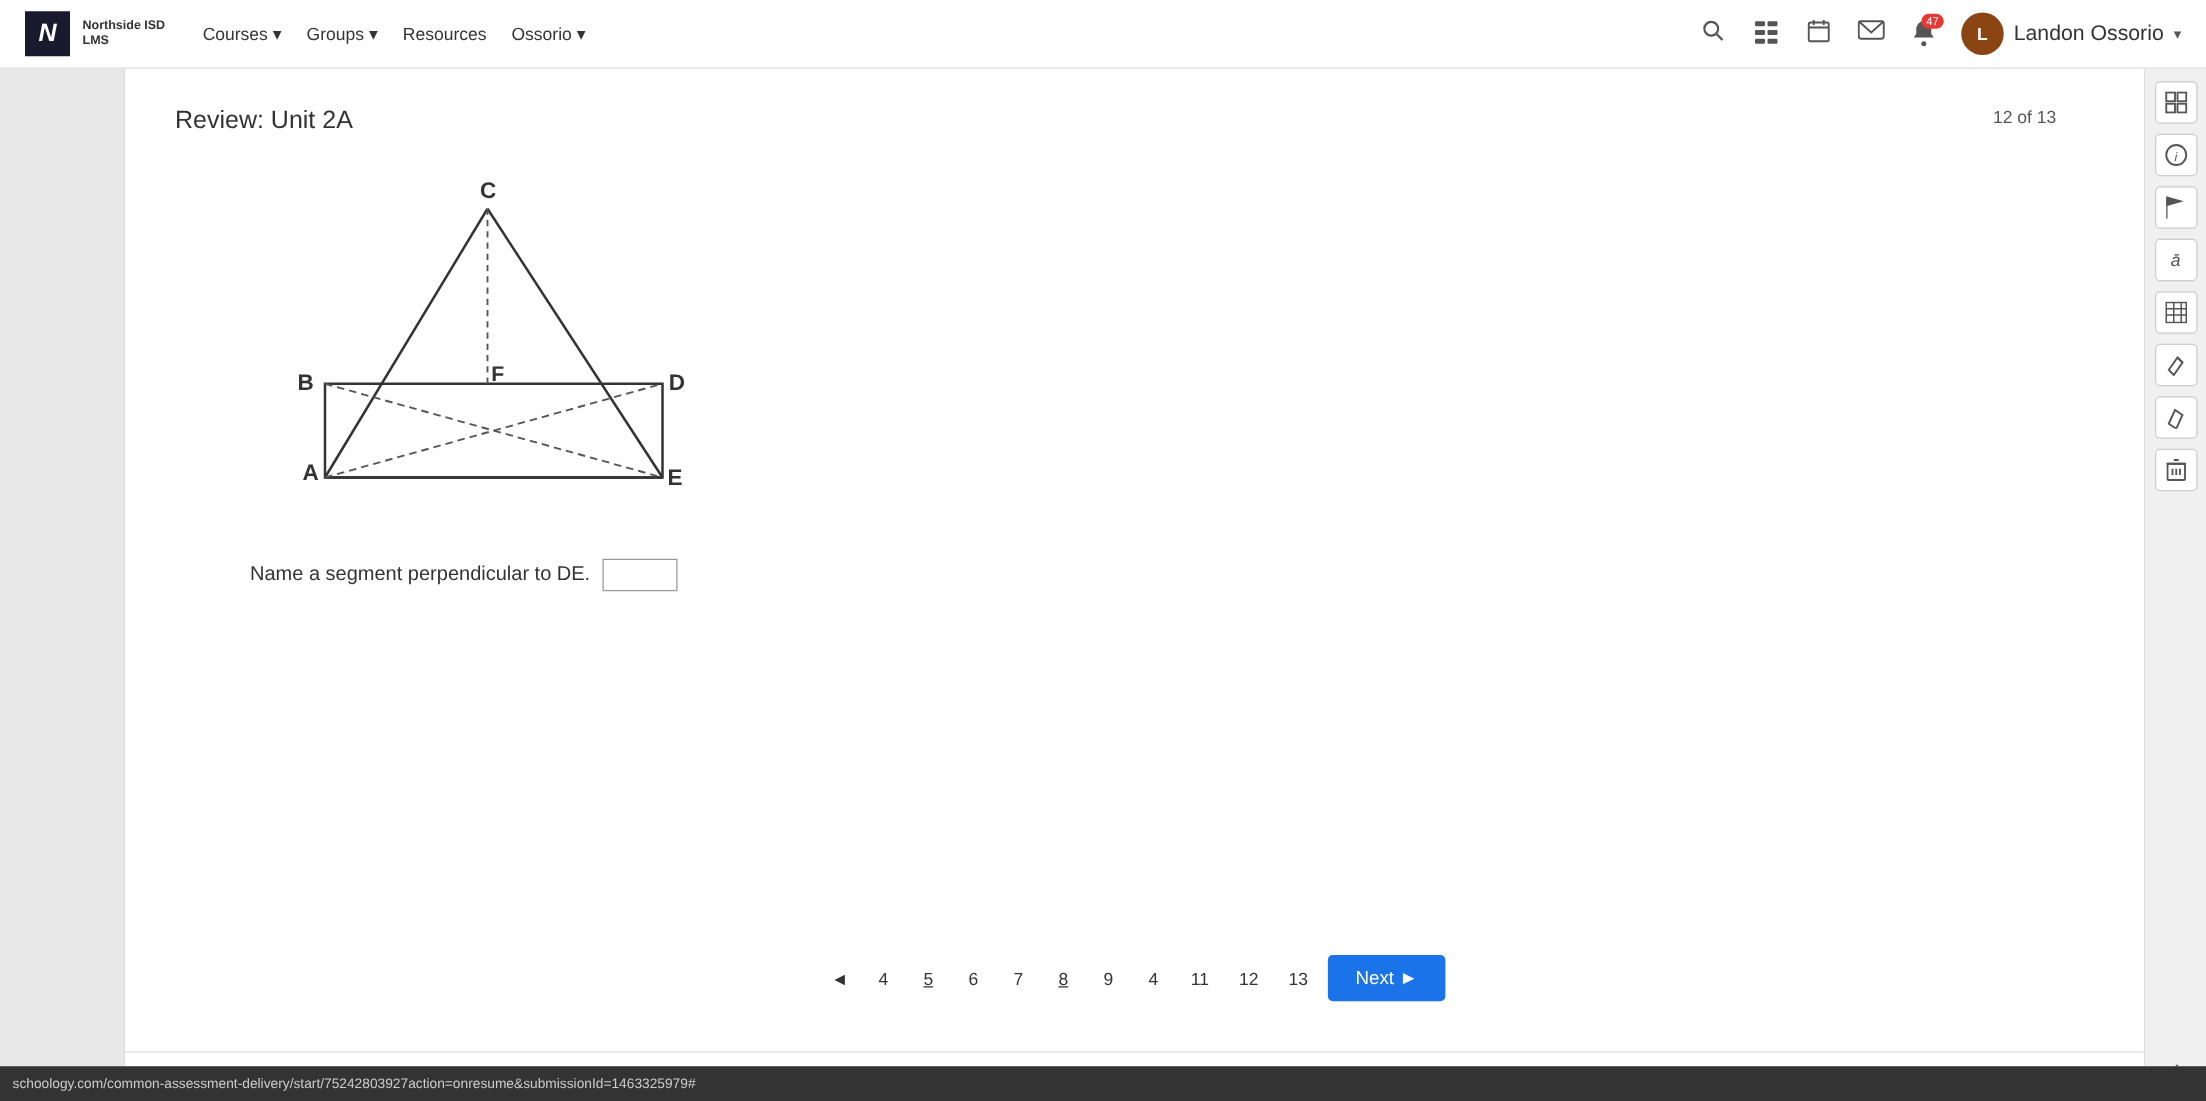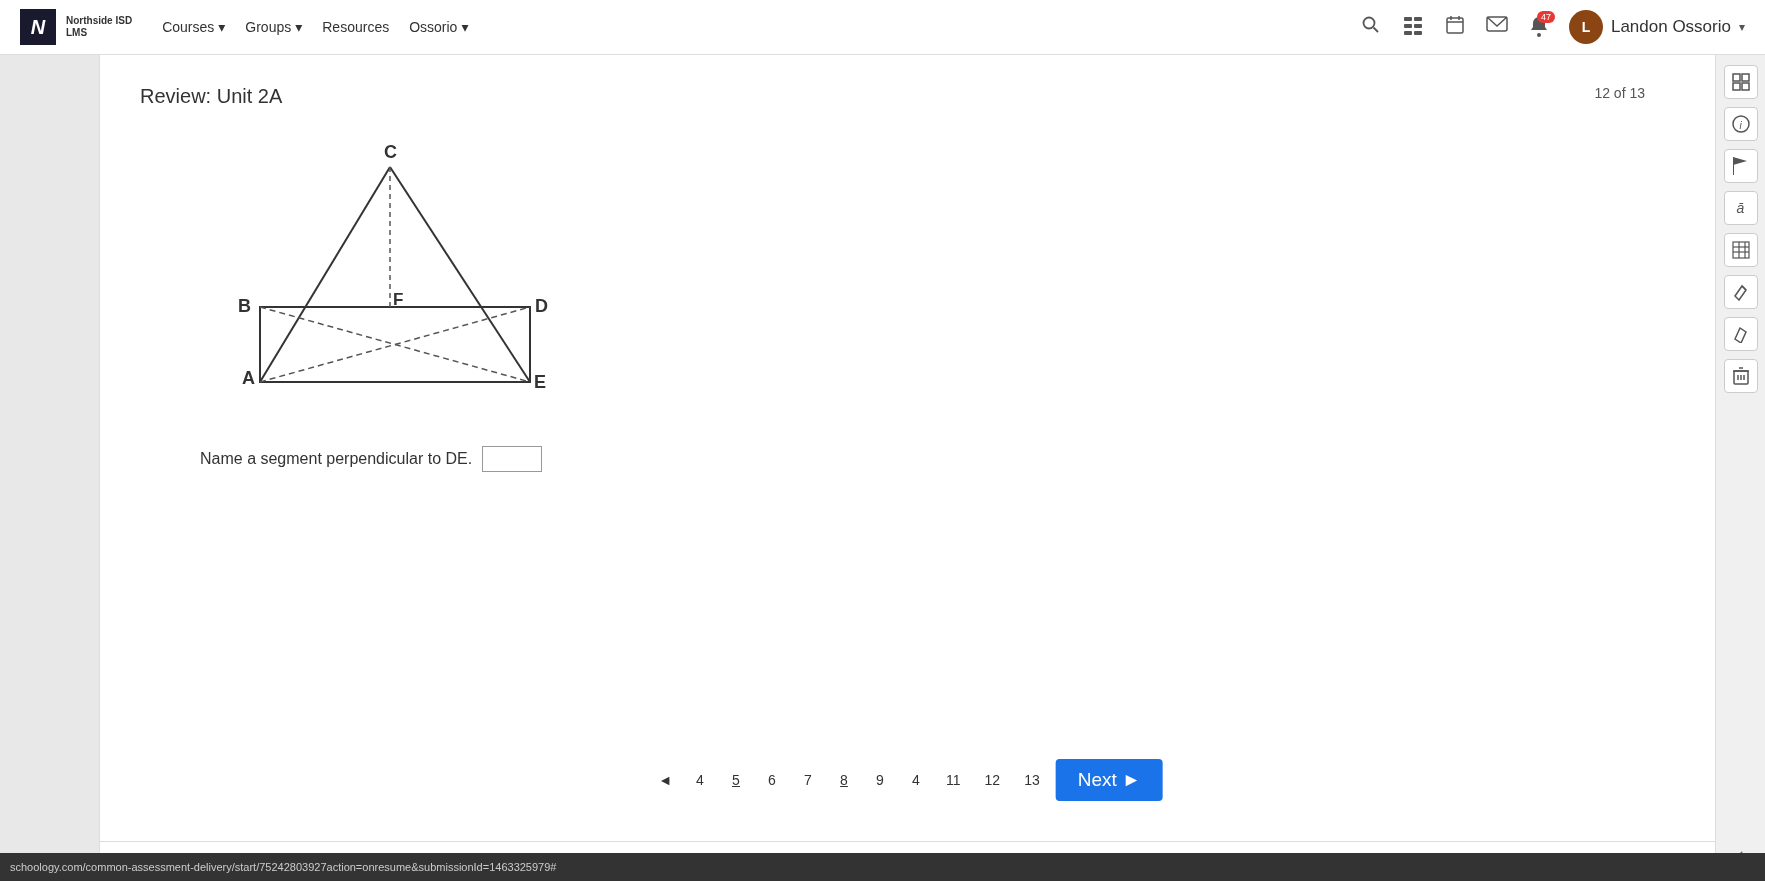--- a/index.html
+++ b/index.html
@@ -178,21 +178,21 @@
       font-size: 14px;
       color: #333;
       cursor: pointer;
       padding: 4px 6px;
     }
     .next-btn {
       background: #1a73e8;
       color: white;
       border: none;
       padding: 10px 22px;
-      font-size: 19px;
+      font-size: 15px;
       cursor: pointer;
       border-radius: 4px;
       display: flex;
       align-items: center;
       gap: 6px;
     }
 
     
     .right-sidebar {
       width: 50px;

